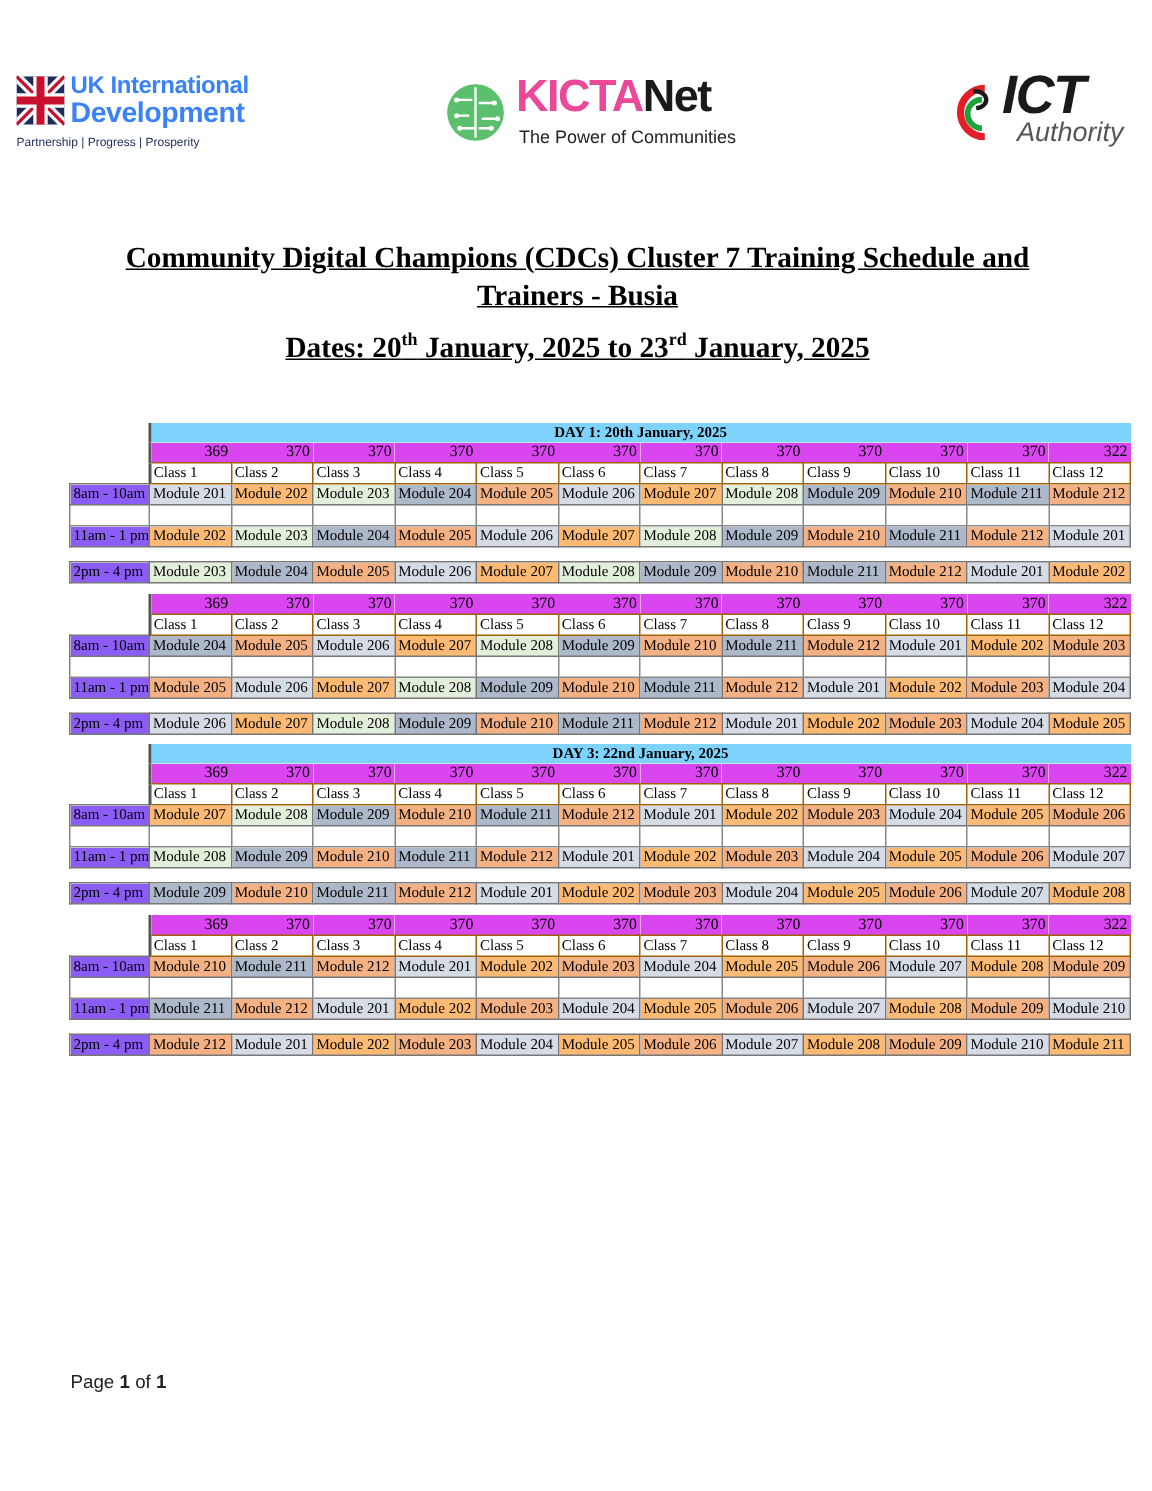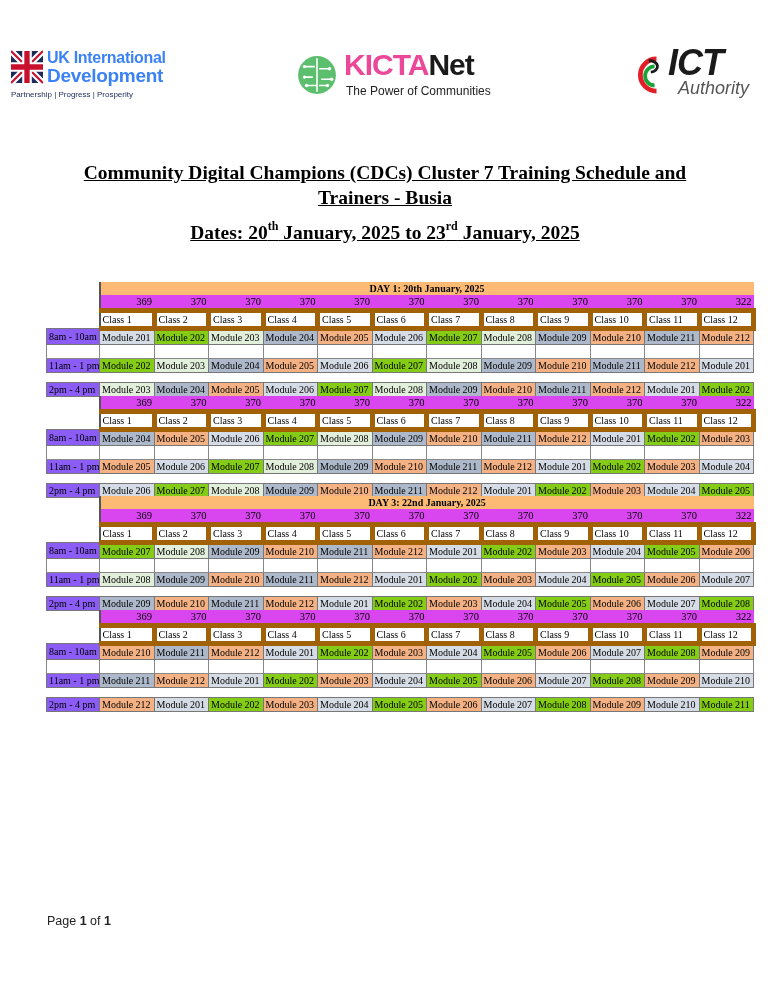--- a/index.html
+++ b/index.html
@@ -22,34 +22,34 @@
   .ict-name{position:absolute;left:40px;top:-4px;font-family:"Liberation Sans",sans-serif;font-weight:bold;font-style:italic;font-size:36px;color:#1a1a1a;letter-spacing:-1px;text-align:right;}
   .ict-sub{position:absolute;left:50px;top:32px;font-family:"Liberation Sans",sans-serif;font-style:italic;font-size:18px;color:#555;}
   .title{position:absolute;top:160px;left:60px;width:650px;text-align:center;font-weight:bold;font-size:19.5px;line-height:25px;text-decoration:underline;font-family:Liberation Serif, serif;}
   .dates{position:absolute;top:222px;left:60px;width:650px;text-align:center;font-weight:bold;font-size:19.5px;text-decoration:underline;}
   .dates sup{font-size:12px;vertical-align:top;position:relative;top:-3px;}
   .day{position:absolute;left:46px;width:708px;font-size:10px;}
   .day table{border-collapse:collapse;table-layout:fixed;width:708px;}
   .day td{padding:0 2px;height:13px;line-height:12px;white-space:nowrap;overflow:hidden;}
   .col-time{width:53px;}
   .col-c{width:54.5px;}
-  .hdr-band td.band{background:#fdba74;border-left:1px solid #555;}
+  .hdr-band td.band{background:#7dd3fc;border-left:1px solid #555;}
   .hdr-band td.band.first{border-left:2px solid #555;}
   .hdr-title{text-align:center;font-weight:bold;font-size:10px;}
   .hdr-num td.num{background:#d946ef;text-align:right;font-size:10.5px;}
   .hdr-num td.num.first{border-left:2px solid #555;}
-  .class-row td.cls{border:5px solid #a16207;background:#fff;}
+  .class-row td.cls{border:1px solid #a16207;background:#fff;}
   .class-row td.cls.first{border-left:2px solid #555;}
   .slot td.cell{border:1px solid #777;}
   .slot td.time{border:1px solid #777;background:#8b5cf6;}
   .gap td{height:13px;border:1px solid #888;background:#fff;}
   .gapwide td{height:9px;border:none;}
   .c-blue{background:#d6dce5;}
   .c-dblue{background:#adb9ca;}
-  .c-peach{background:#84cc16;margin-left:40px;}
+  .c-peach{background:#fdba74;margin-left:40px;}
   .c-green{background:#e2efda;}
   .c-orange{background:#f4b183;}
   .footer{position:absolute;left:47px;top:914px;font-family:"Liberation Sans",sans-serif;font-size:12.5px;color:#222;}
   .footer b{font-weight:bold;}
 </style>
 </head>
 <body>
 
 <div class="logos">
   <div class="logo-uk">

